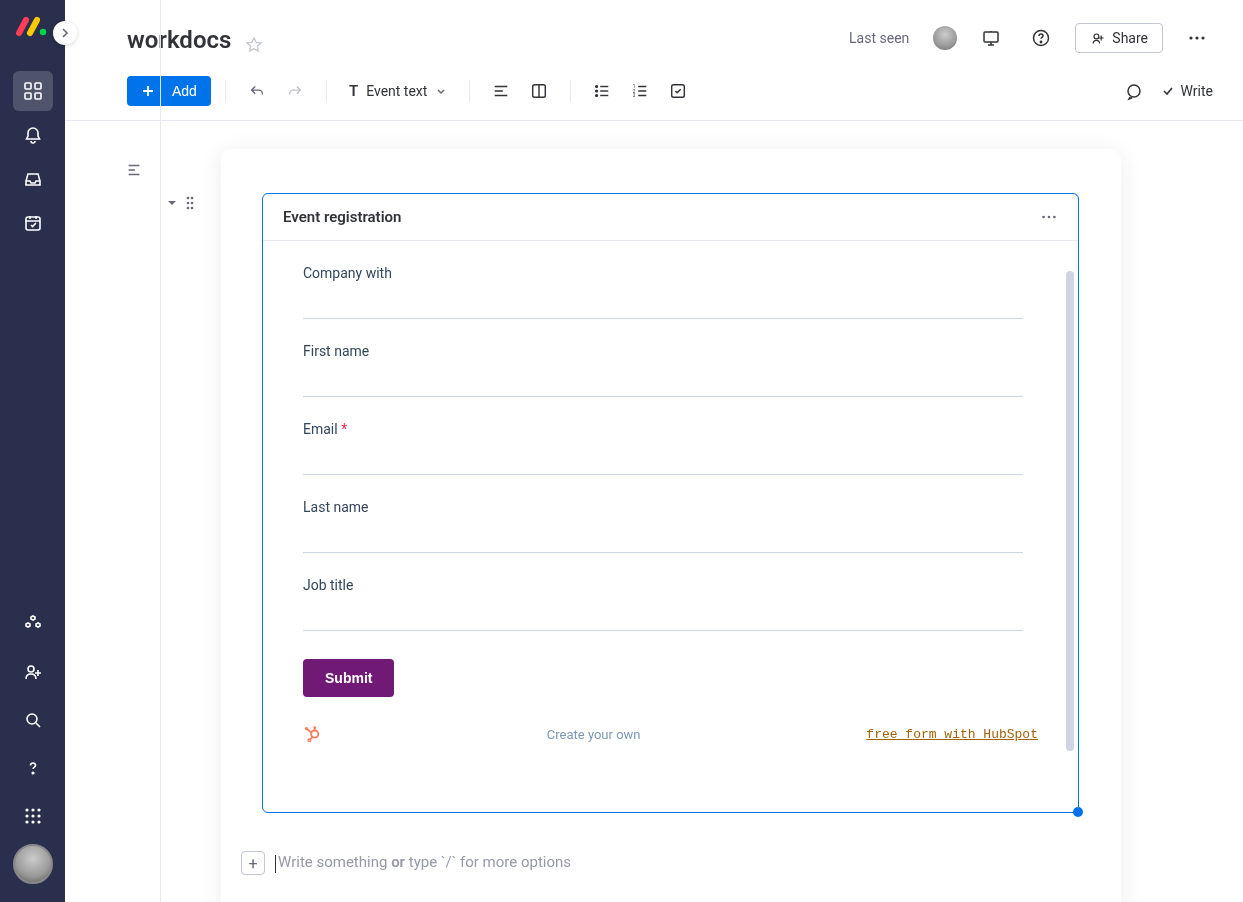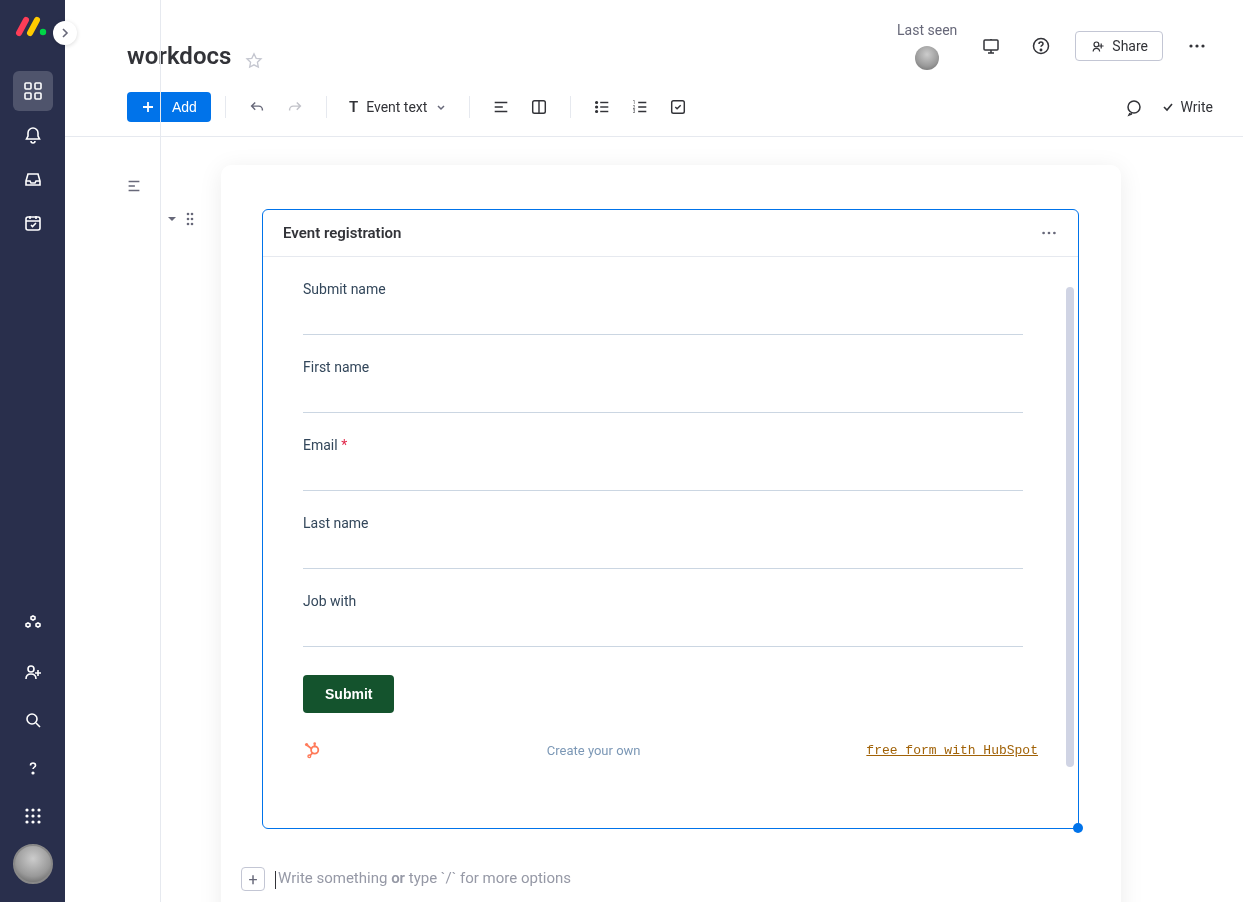--- a/index.html
+++ b/index.html
@@ -102,24 +102,23 @@
 .star-btn { color: #c5c7d0; }
 .header-right {
   margin-left: auto;
   display: flex;
   align-items: center;
   gap: 18px;
 }
 .last-seen {
   display: flex;
   align-items: center;
-  gap: 8px;
+  gap: 24px;
   font-size: 14px;
   color: #676879;
-  flex-direction: column;
 }
 .mini-avatar {
   width: 24px; height: 24px;
   border-radius: 50%;
   background: radial-gradient(circle at 50% 35%, #ccc 0%, #999 60%, #666 100%);
 }
 .icon-btn {
   width: 32px; height: 32px;
   display: flex;
   align-items: center;
@@ -260,21 +259,21 @@
 .req { color: #e0284a; }
 .form-input {
   width: 720px;
   border: none;
   border-bottom: 1px solid #cbd6e2;
   height: 34px;
   font-size: 14px;
   background: transparent;
 }
 .submit-btn {
-  background: #14532d;
+  background: #701a75;
   color: #fff;
   border: none;
   border-radius: 4px;
   padding: 11px 22px;
   font-size: 14px;
   font-weight: 600;
   margin-top: 4px;
 }
 .hubspot-line {
   display: flex;
@@ -579,37 +578,37 @@
           <div class="embed-menu">
             <svg width="18" height="18" viewBox="0 0 20 20" fill="#676879">
                 <circle cx="4" cy="10" r="1.5"></circle>
                 <circle cx="10" cy="10" r="1.5"></circle>
                 <circle cx="16" cy="10" r="1.5"></circle>
               </svg>
           </div>
         </div>
         <div class="embed-content">
           <div class="form-field">
-            <label class="form-label">Submit name</label>
+            <label class="form-label">Company with</label>
             <input class="form-input" style="">
           </div>
           <div class="form-field">
             <label class="form-label">First name</label>
             <input class="form-input" style="">
           </div>
           <div class="form-field">
             <label class="form-label"><span>Email</span> <span class="req">*</span></label>
             <input class="form-input" style="">
           </div>
           <div class="form-field">
             <label class="form-label">Last name</label>
             <input class="form-input" style="">
           </div>
           <div class="form-field">
-            <label class="form-label">Job with</label>
+            <label class="form-label">Job title</label>
             <input class="form-input" style="">
           </div>
           <button class="submit-btn">Submit</button>
           <div class="hubspot-line">
             <svg width="18" height="18" viewBox="0 0 20 20">
                 <circle cx="13" cy="10" r="4" fill="none" stroke="#ff7a59" stroke-width="2"></circle>
                 <circle cx="4" cy="4" r="1.8" fill="#ff7a59"></circle>
                 <path d="M5 5l5 4" stroke="#ff7a59" stroke-width="2"></path>
                 <circle cx="13" cy="3" r="1.5" fill="#ff7a59"></circle>
                 <path d="M13 4v3" stroke="#ff7a59" stroke-width="2"></path>

